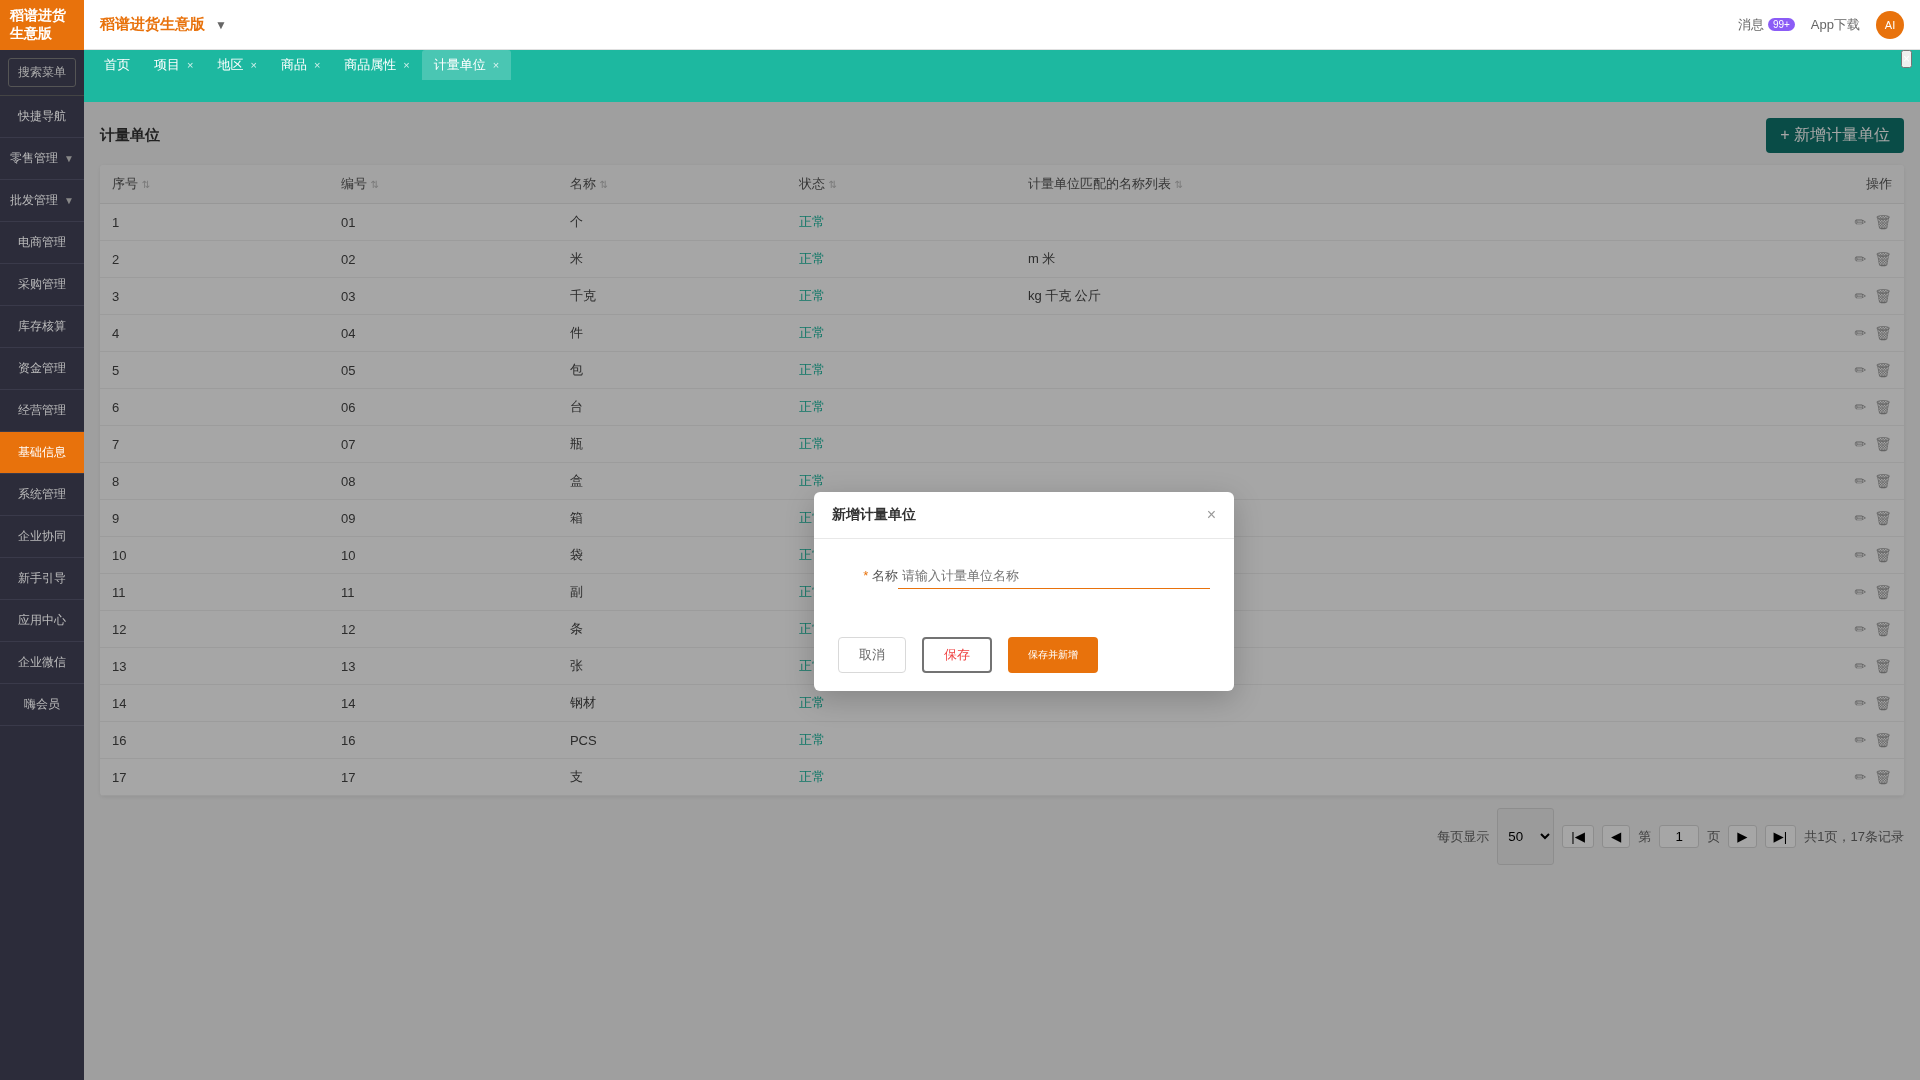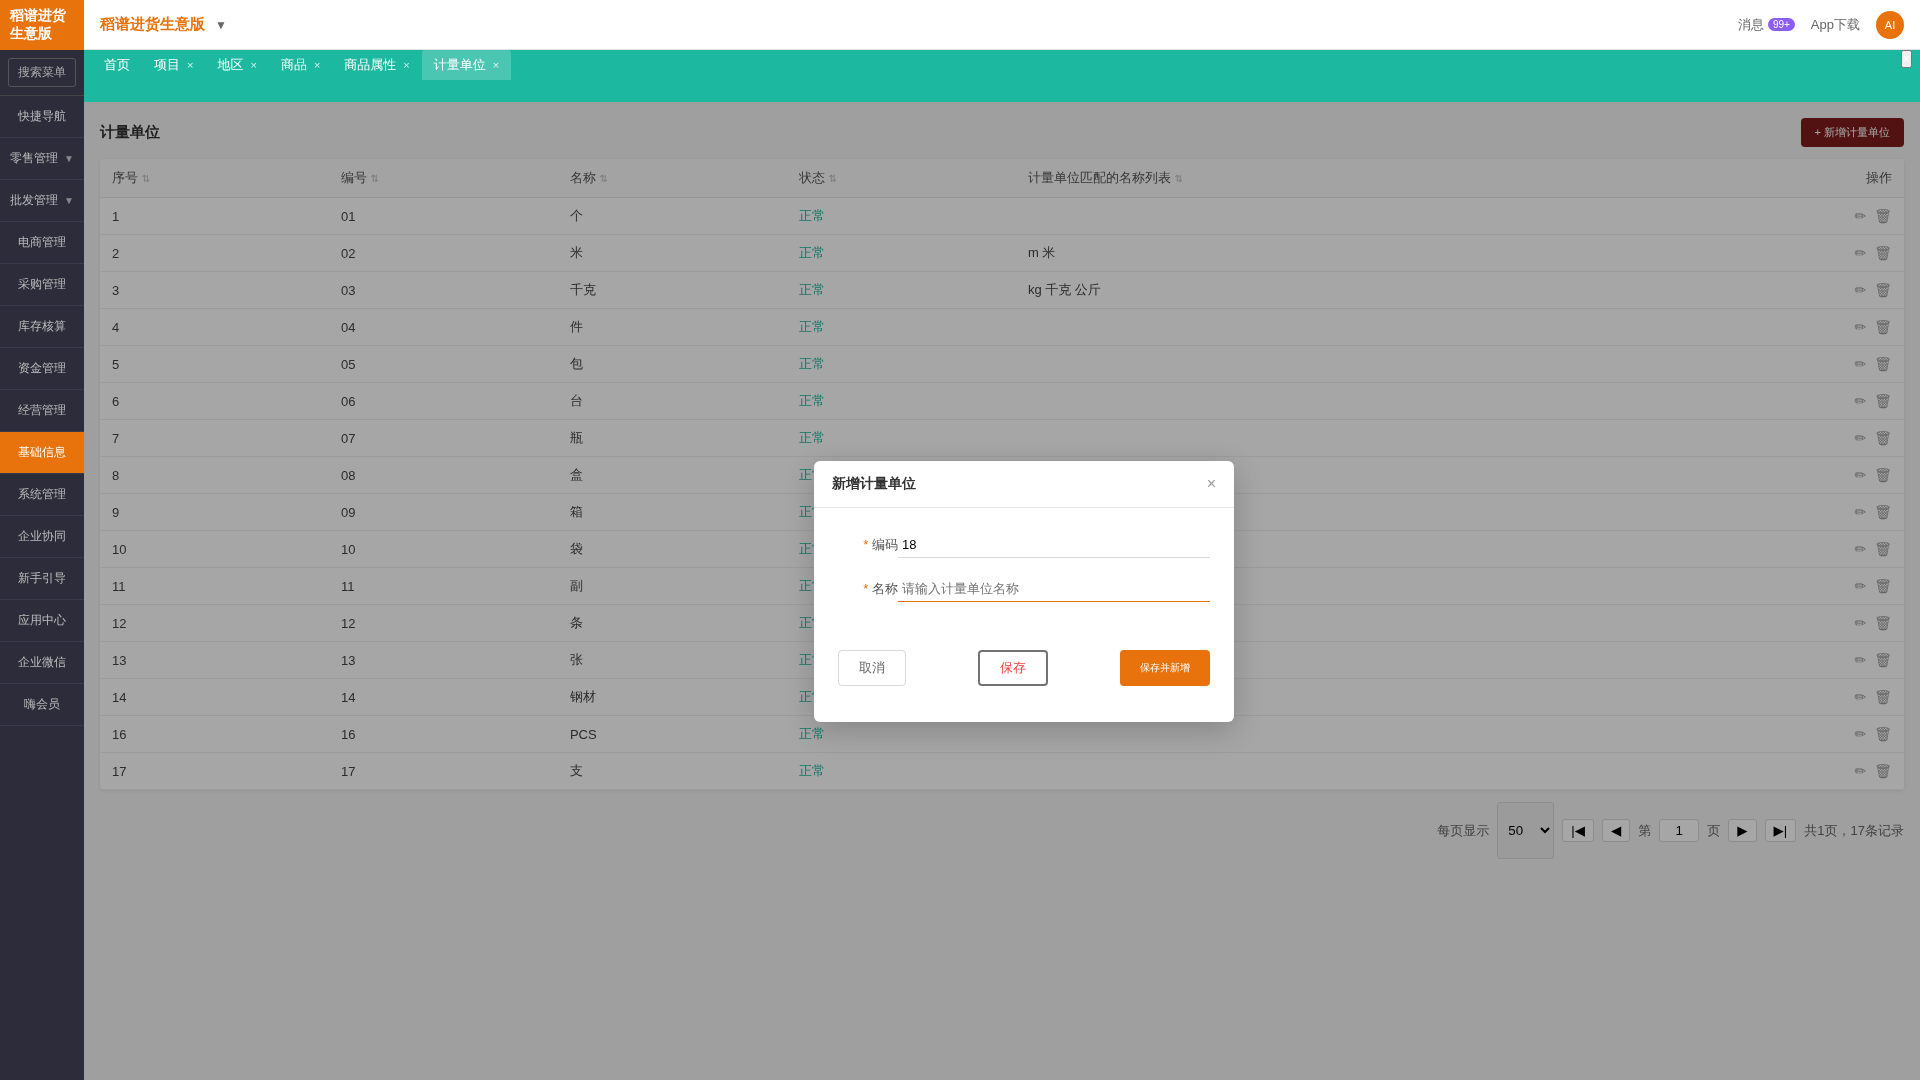--- a/index.html
+++ b/index.html
@@ -115,27 +115,27 @@
 
     
     .page-header {
       display: flex;
       align-items: center;
       justify-content: space-between;
       margin-bottom: 12px;
     }
     .page-title { font-size: 15px; font-weight: bold; color: #333; }
     .btn-add {
-      background: #7f1d1d;
+      background: #0f766e;
       color: white;
       border: none;
       padding: 7px 14px;
       border-radius: 4px;
       cursor: pointer;
-      font-size: 11px;
+      font-size: 16px;
     }
 
     
     .data-table {
       width: 100%;
       background: white;
       border-collapse: collapse;
       border-radius: 4px;
       overflow: hidden;
       box-shadow: 0 1px 4px rgba(0,0,0,0.08);
@@ -235,24 +235,24 @@
     .form-input {
       flex: 1;
       border: none;
       border-bottom: 1px solid #d9d9d9;
       padding: 5px 4px;
       font-size: 13px;
       outline: none;
     }
     .form-input.active-input { border-bottom-color: #e8720c; }
     .modal-footer {
-      padding: 12px 24px 36px;
-      display: flex;
-      justify-content: space-between;
-      gap: 28px;
+      padding: 12px 24px 18px;
+      display: flex;
+      justify-content: flex-start;
+      gap: 16px;
     }
     .btn-cancel {
       border: 1px solid #d9d9d9;
       background: white;
       color: #666;
       padding: 7px 20px;
       border-radius: 4px;
       cursor: pointer;
       font-size: 13px;
     }
@@ -601,24 +601,20 @@
     </div>
 
     <div class="modal-overlay">
       <div class="modal">
         <div class="modal-header">
           <span class="modal-title">新增计量单位</span>
           <button class="modal-close">×</button>
         </div>
         <div class="modal-body">
           <div class="form-row">
-            <label class="form-label required">编码</label>
-            <input class="form-input" type="text" id="code-input" value="18" style="">
-          </div>
-          <div class="form-row">
             <label class="form-label required">名称</label>
             <input class="form-input active-input" type="text" id="name-input" placeholder="请输入计量单位名称" style="">
           </div>
         </div>
         <div class="modal-footer">
           <button class="btn-cancel">取消</button>
           <button class="btn-save">保存</button>
           <button class="btn-save-new">保存并新增</button>
         </div>
       </div>

